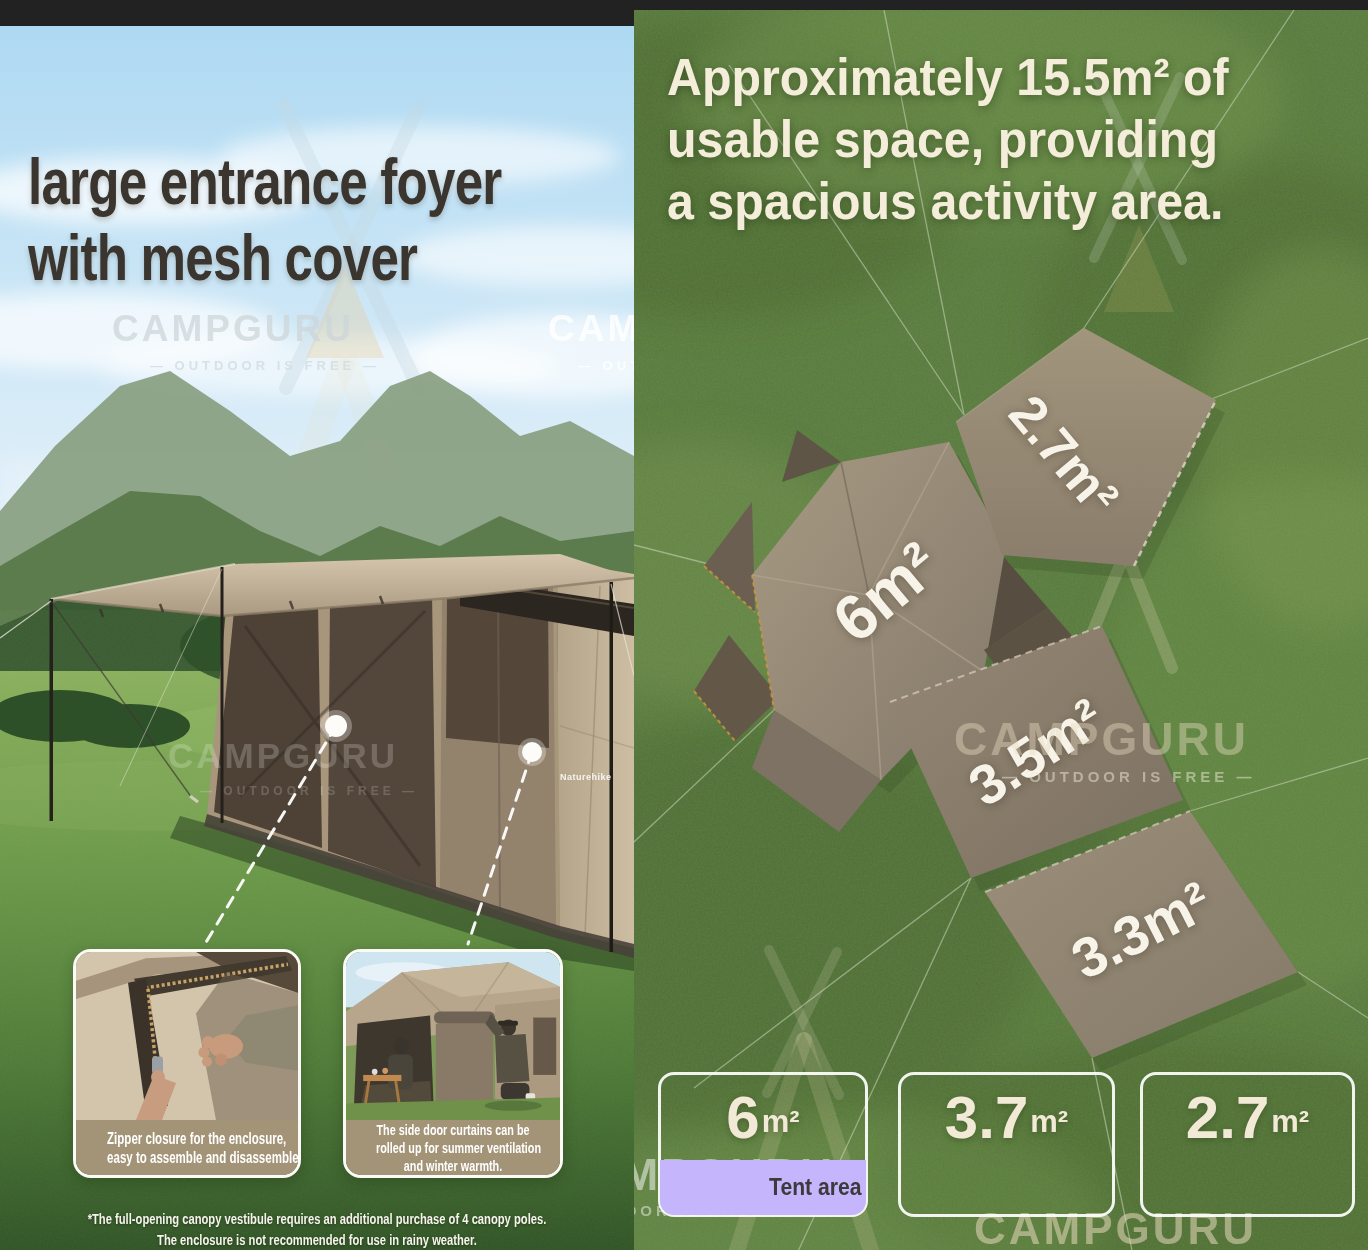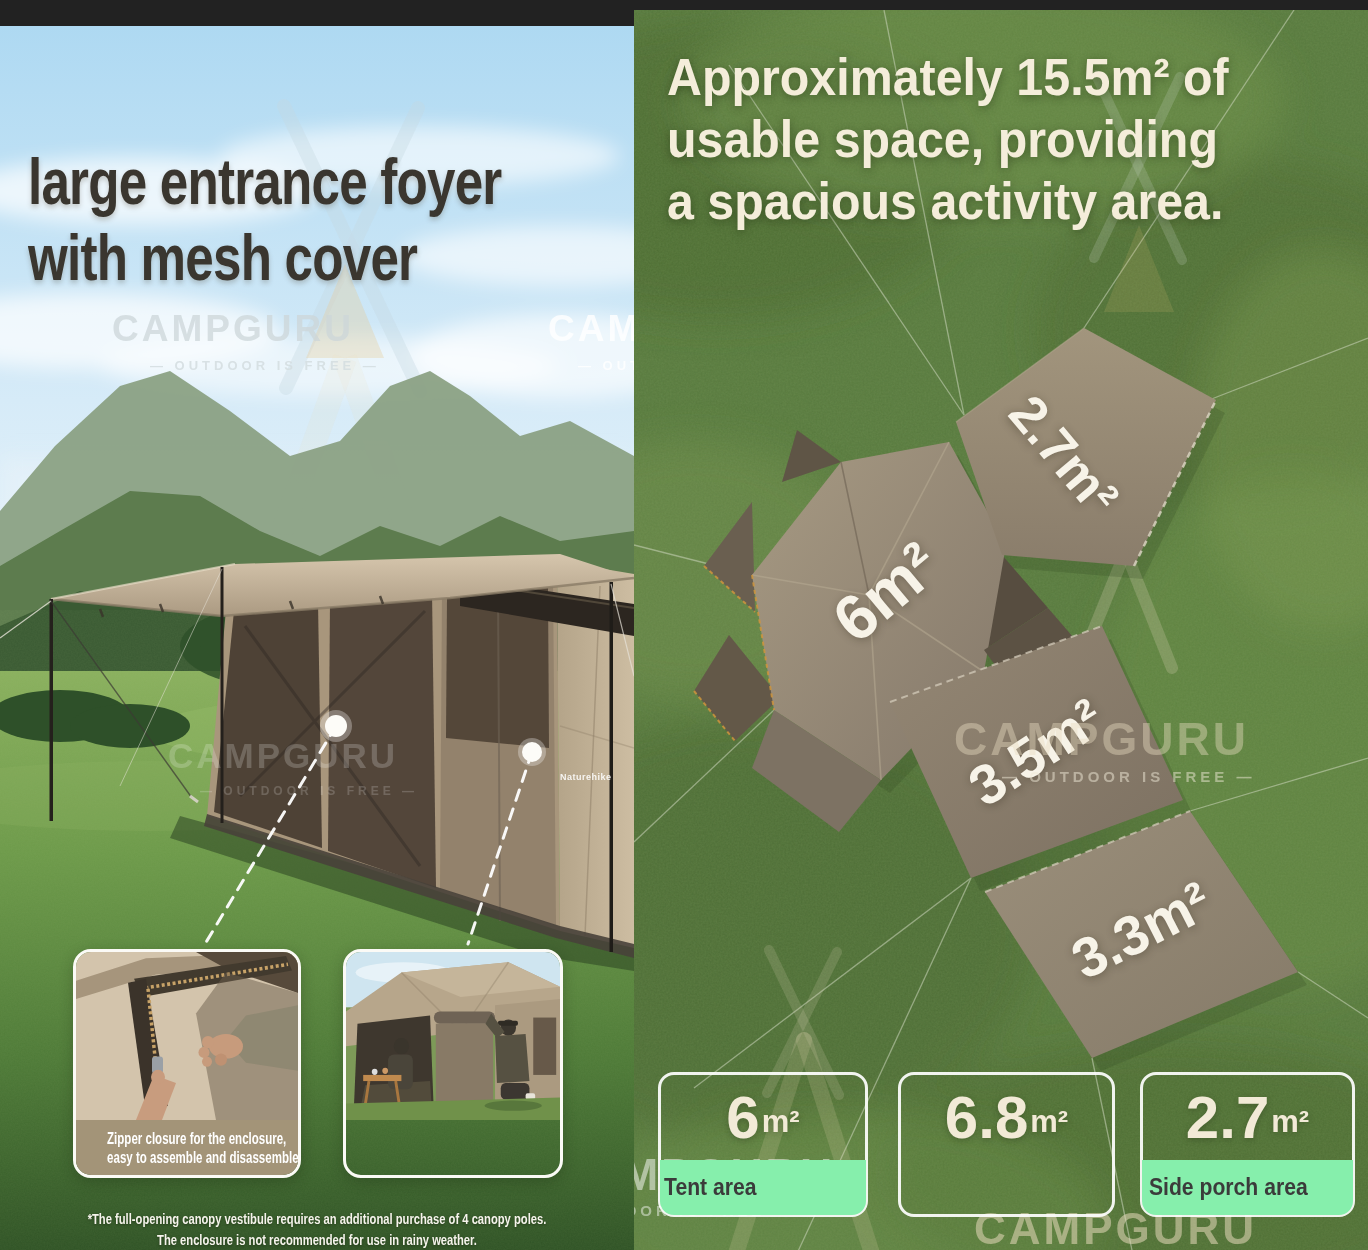--- a/index.html
+++ b/index.html
@@ -54,22 +54,22 @@
              border-radius:16px;box-sizing:border-box;}
   #card-0{left:24px;width:210px;}
   #card-1{left:264px;width:217px;}
   #card-2{left:506px;width:215px;}
   .card-top{position:absolute;left:0;right:0;top:0;height:85px;display:flex;
             align-items:center;justify-content:center;}
   .card-val{font-size:60px;font-weight:700;color:#f2ead7;line-height:1;
             text-shadow:0 2px 6px rgba(30,40,15,.3);}
   .card-unit{font-size:31px;font-weight:700;color:#f2ead7;align-self:flex-end;
              padding-bottom:20px;margin-left:2px;text-shadow:0 2px 6px rgba(30,40,15,.3);}
-  .card-label{position:absolute;left:-1px;right:-1px;bottom:-1px;height:55px;background:#86efac;
-              border-radius:0 0 14px 14px;display:flex;align-items:center;justify-content:flex-start;
+  .card-label{position:absolute;left:-1px;right:-1px;bottom:-1px;height:55px;background:#c4b5fd;
+              border-radius:0 0 14px 14px;display:flex;align-items:center;justify-content:flex-end;
               font-size:23px;font-weight:600;color:#3b3b3b;transform:scaleX(1);}
   .card-label span{transform:scaleX(.92);white-space:nowrap;}
 </style>
 </head>
 <body>
 
 <div id="stage">
 
   <div class="panel" id="left-panel">
     <svg class="scene" width="634" height="1250" viewBox="0 0 634 1250">
@@ -259,20 +259,25 @@
           <circle cx="170" cy="74" r="8" fill="#3b362e"></circle>
           <rect x="159" y="67" width="21" height="5" rx="2" fill="#2f2b24"></rect>
           <polygon points="156,82 188,80 192,126 158,128" fill="#565142"></polygon>
           <polygon points="152,60 166,78 158,84 146,70" fill="#565142"></polygon>
           <rect x="162" y="128" width="30" height="16" rx="5" fill="#3c3731"></rect>
           <rect x="188" y="138" width="10" height="6" rx="2" fill="#e8e4da"></rect>
         </g>
         <polygon points="0,148 224,142 224,164 0,164" fill="#70914a"></polygon>
         <ellipse cx="175" cy="150" rx="30" ry="5" fill="#3f5e2e" opacity=".5"></ellipse>
       </svg>
+      <div class="inset-caption">
+        <div>The side door curtains can be</div>
+        <div>rolled up for summer ventilation</div>
+        <div>and winter warmth.</div>
+      </div>
     </div>
 
     <div class="disclaimer">
       <div>*The full-opening canopy vestibule requires an additional purchase of 4 canopy poles.</div>
       <div>The enclosure is not recommended for use in rainy weather.</div>
     </div>
   </div>
 
   <div class="panel" id="right-panel">
     <svg class="scene" width="734" height="1250" viewBox="0 0 734 1250">
@@ -409,27 +414,24 @@
       <div class="card-top">
         <span class="card-val">6</span>
         <span class="card-unit">m²</span>
       </div>
       <div class="card-label">
         <span>Tent area</span>
       </div>
     </div>
     <div class="stat-card" id="card-1">
       <div class="card-top">
-        <span class="card-val">6.8</span>
+        <span class="card-val">3.7</span>
         <span class="card-unit">m²</span>
       </div>
     </div>
     <div class="stat-card" id="card-2">
       <div class="card-top">
         <span class="card-val">2.7</span>
         <span class="card-unit">m²</span>
       </div>
-      <div class="card-label">
-        <span>Side porch area</span>
-      </div>
     </div>
   </div>
 </div>
 
 </body></html>

